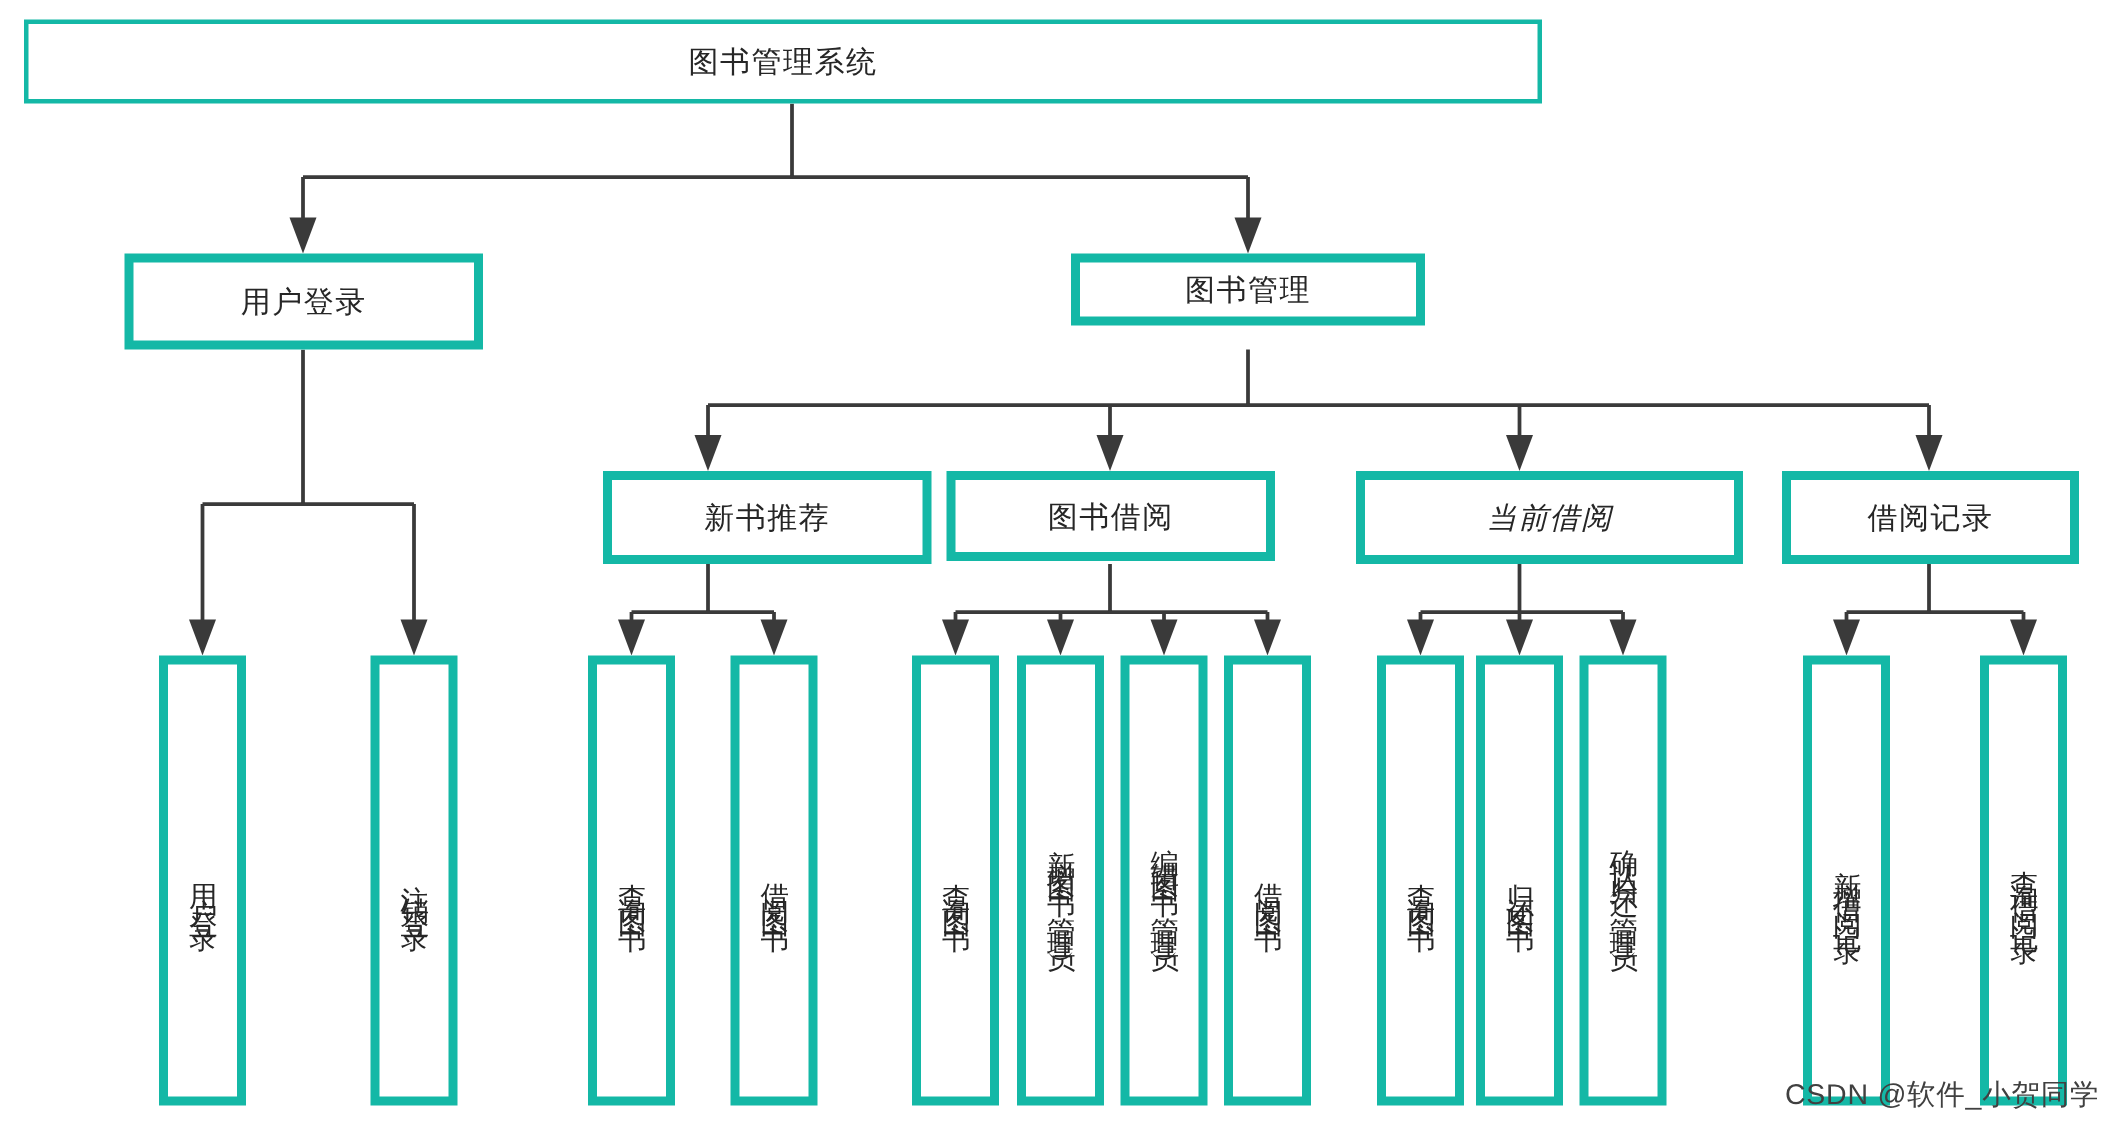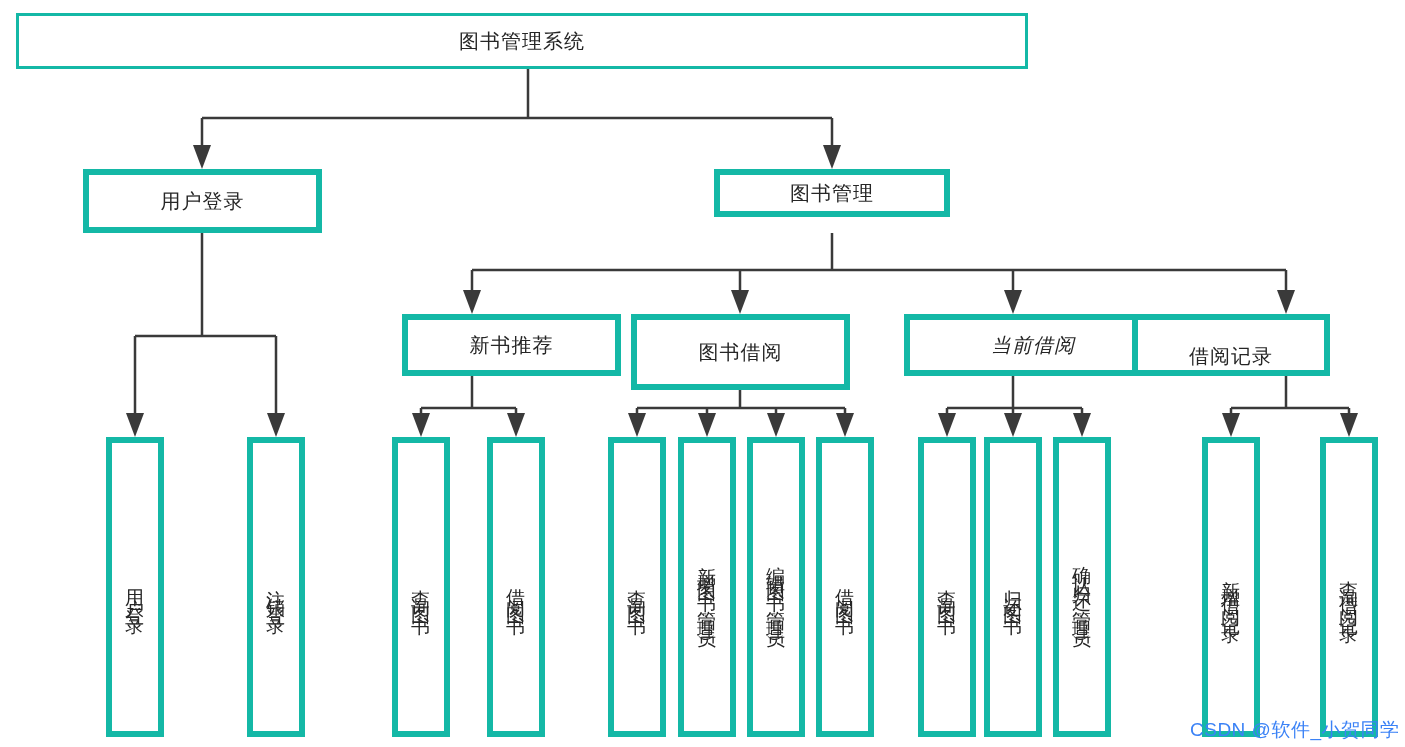--- a/index.html
+++ b/index.html
@@ -38,21 +38,21 @@
     font-size: 19px;
     line-height: 1;
     letter-spacing: 9px;
     margin-top: 9px; 
   }
   .watermark {
     position: absolute;
     left: 1190px;
     top: 717px;
     font-size: 19px;
-    color: #3b82f6;
+    color: #404040;
     letter-spacing: 0.5px;
     white-space: nowrap;
   }
 </style>
 </head>
 <body>
 
 <div class="canvas">
 
   <svg class="connectors" viewBox="0 0 1405 747" xmlns="http://www.w3.org/2000/svg">
@@ -128,27 +128,27 @@
   <div class="node v" style="left:106px; top:437px; width:58px; height:300px;">
     <span>用户登录</span>
   </div>
   <div class="node v" style="left:247px; top:437px; width:58px; height:300px;">
     <span>注销登录</span>
   </div>
 
   <div class="node h" style="left:363px; top:314px; width:219px; height:62px;margin-left:39px;">
     <span>新书推荐</span>
   </div>
-  <div class="node h" style="left:631px; top:314px; width:219px; height:76px;">
+  <div class="node h" style="left:631px; top:314px; width:219px; height:60px;">
     <span>图书借阅</span>
   </div>
   <div class="node h" style="left:904px; top:314px; width:258px; height:62px;font-style:italic;">
     <span>当前借阅</span>
   </div>
-  <div class="node h" style="left:1132px; top:314px; width:198px; height:62px;align-items:flex-end;">
+  <div class="node h" style="left:1188px; top:314px; width:198px; height:62px;">
     <span>借阅记录</span>
   </div>
 
   <div class="node v" style="left:392px; top:437px; width:58px; height:300px;">
     <span>查询图书</span>
   </div>
   <div class="node v" style="left:487px; top:437px; width:58px; height:300px;">
     <span>借阅图书</span>
   </div>
 

